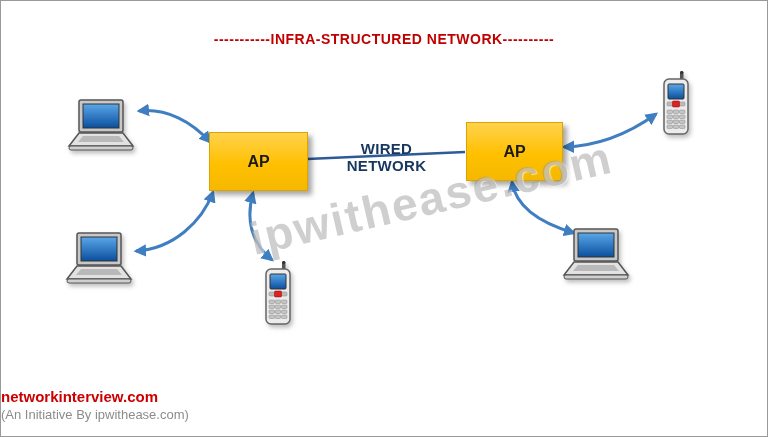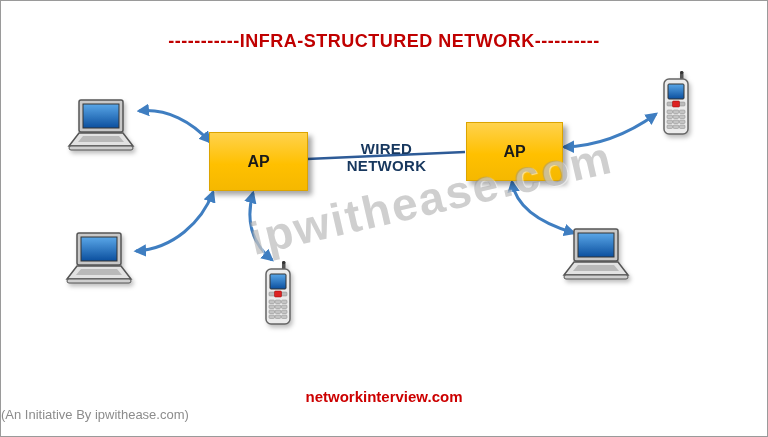--- a/index.html
+++ b/index.html
@@ -9,21 +9,21 @@
     box-sizing:border-box;
     background:#ffffff;
     border:1px solid #9a9a9a;
     box-shadow:3px 3px 5px rgba(0,0,0,0.35);
     font-family:"Liberation Sans", sans-serif;
     overflow:hidden;
   }
   .title {
     position:absolute; top:30px; left:0; width:100%;
     text-align:center;
-    color:#C00000; font-weight:bold; font-size:18px;
+    color:#C00000; font-weight:bold; font-size:14px;
     letter-spacing:0.5px;
   }
   .ap-box {
     position:absolute;
     background:linear-gradient(#ffd24d,#ffc000 55%, #f5b800);
     border:1px solid #dca400;
     box-shadow:4px 4px 5px rgba(0,0,0,0.35);
     display:flex; align-items:center; justify-content:center;
     font-weight:bold; font-size:16px; color:#1a1a1a;
   }
@@ -47,21 +47,21 @@
     text-align:center;
     transform:rotate(-13deg);
     font-size:46px; font-weight:bold;
     color:rgba(140,140,140,0.42);
     letter-spacing:2px;
     pointer-events:none;
     text-shadow:1px 1px 1px rgba(255,255,255,0.6);
   }
   .footer-site {
     position:absolute; top:387px; left:0; width:100%;
-    text-align:center;
+    text-align:left;
     color:#CC0000; font-weight:bold; font-size:15px;
   }
   .footer-tagline {
     position:absolute; top:406px; left:0; width:100%;
     text-align:left;
     color:#8c8c8c; font-size:13px;
   }
 </style>
 </head>
 <body>

